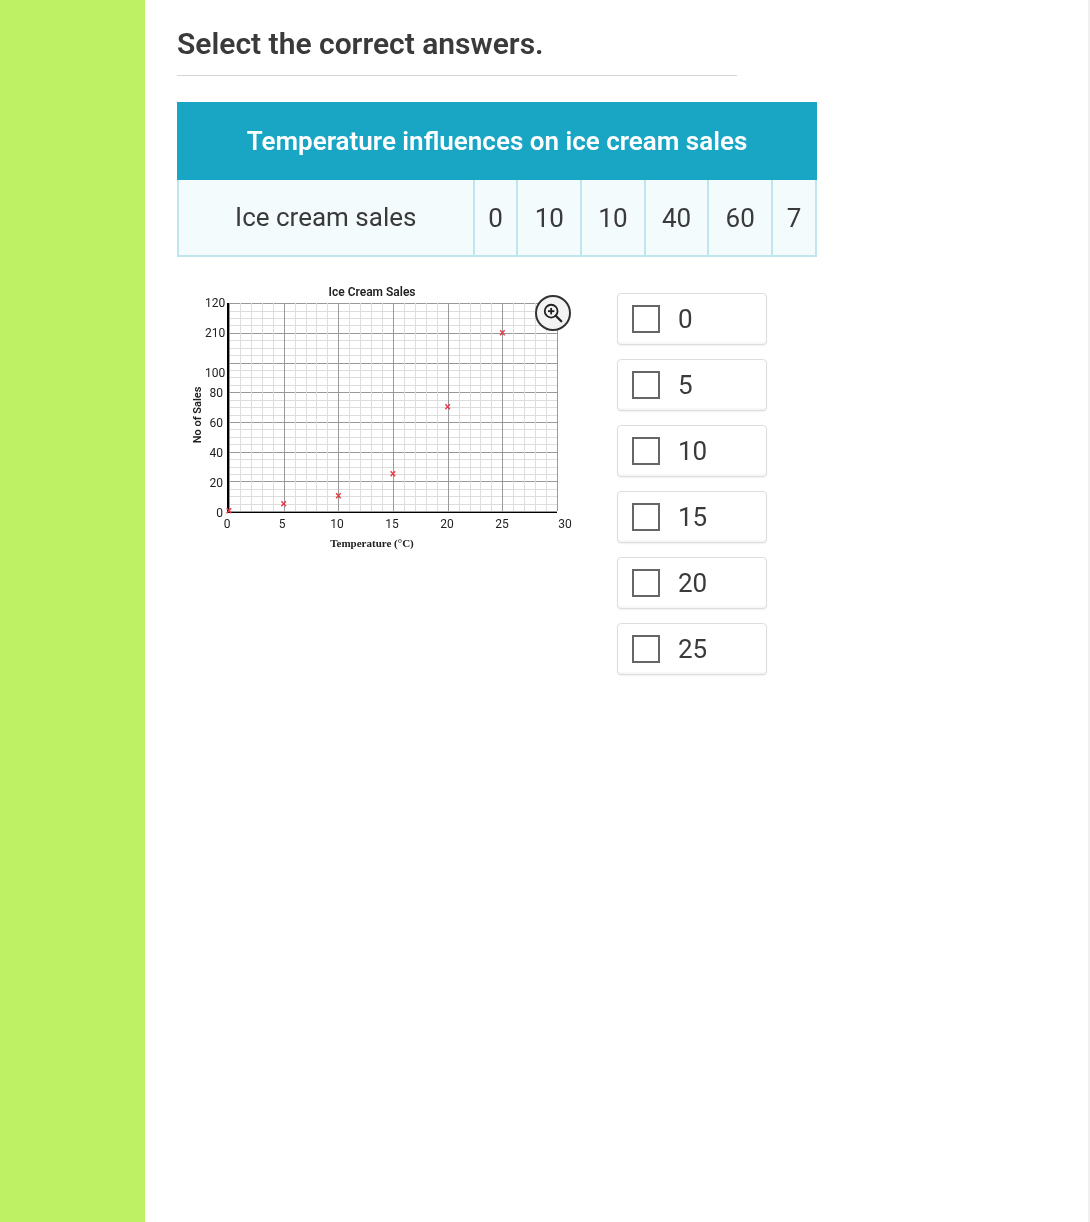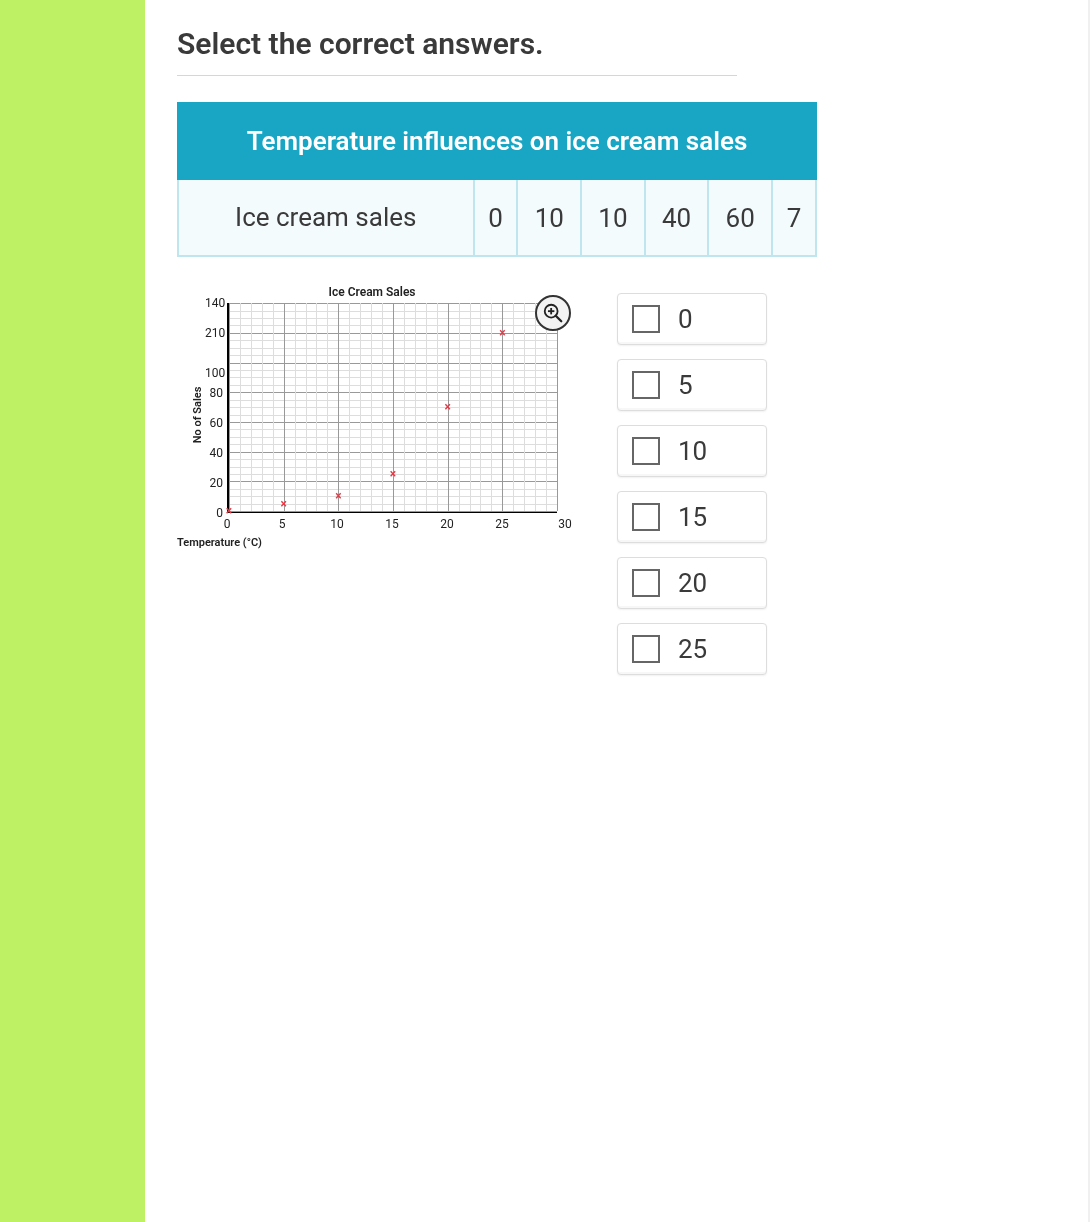--- a/index.html
+++ b/index.html
@@ -57,21 +57,21 @@
     }
     .row2 td.row-label { line-height:1.35; }
     .clip { width:640px; overflow:hidden; }
 
     .lower { display:flex; gap: 50px; align-items:flex-start; }
 
     
     .chart-wrap { position: relative; width: 390px; height: 260px; }
     .chart-title { position:absolute; top:0; left:0; right:0; text-align:center; font-size:12px; font-weight:600; color:#222; }
     .y-axis-label { position:absolute; left:-8px; top:50%; transform: translateY(-50%) rotate(-90deg); transform-origin:center; font-size:11px; font-weight:600; color:#222; white-space:nowrap; }
-    .x-axis-label { position:absolute; bottom:-4px; left:0; right:0; text-align:left; font-size:11px; font-weight:600; color:#222; }
+    .x-axis-label { position:absolute; bottom:-4px; left:0; right:0; text-align:center; font-size:11px; font-weight:600; color:#222;font-family:Liberation Serif, serif; }
     .plot-area {
       position:absolute; left:50px; top:18px; right:10px; bottom:32px;
       border-left:2px solid #000; border-bottom:2px solid #000;
       background:#fff;
     }
     .gridline-h { position:absolute; left:0; right:0; border-top:1px solid #ddd; }
     .gridline-v { position:absolute; top:0; bottom:0; border-left:1px solid #ddd; }
     .gridline-h.major { border-top:1px solid #999; }
     .gridline-v.major { border-left:1px solid #999; }
     .point { position:absolute; color:#e63946; font-size:12px; font-weight:700; transform:translate(-50%,-50%); line-height:1; }
@@ -219,21 +219,21 @@
           </svg>
         </div>
       <div id="yticks" style="position: absolute; left: 0px; top: 0px; width: 100%; height: 100%; pointer-events: none;">
             <div class="tick-y" style="top: 228px;">0</div>
             <div class="tick-y" style="top: 198px;">20</div>
             <div class="tick-y" style="top: 168px;">40</div>
             <div class="tick-y" style="top: 138px;">60</div>
             <div class="tick-y" style="top: 108px;">80</div>
             <div class="tick-y" style="top: 88px;">100</div>
             <div class="tick-y" style="top: 48px;">210</div>
-            <div class="tick-y" style="top: 18px;">140</div>
+            <div class="tick-y" style="top: 18px;">120</div>
           </div>
           <div id="xticks" style="position: absolute; left: 0px; top: 0px; width: 100%; height: 100%; pointer-events: none;">
             <div class="tick-x" style="left: 50px;">0</div>
             <div class="tick-x" style="left: 105px;">5</div>
             <div class="tick-x" style="left: 160px;">10</div>
             <div class="tick-x" style="left: 215px;">15</div>
             <div class="tick-x" style="left: 270px;">20</div>
             <div class="tick-x" style="left: 325px;">25</div>
             <div class="tick-x" style="left: 388px;">30</div>
           </div>

